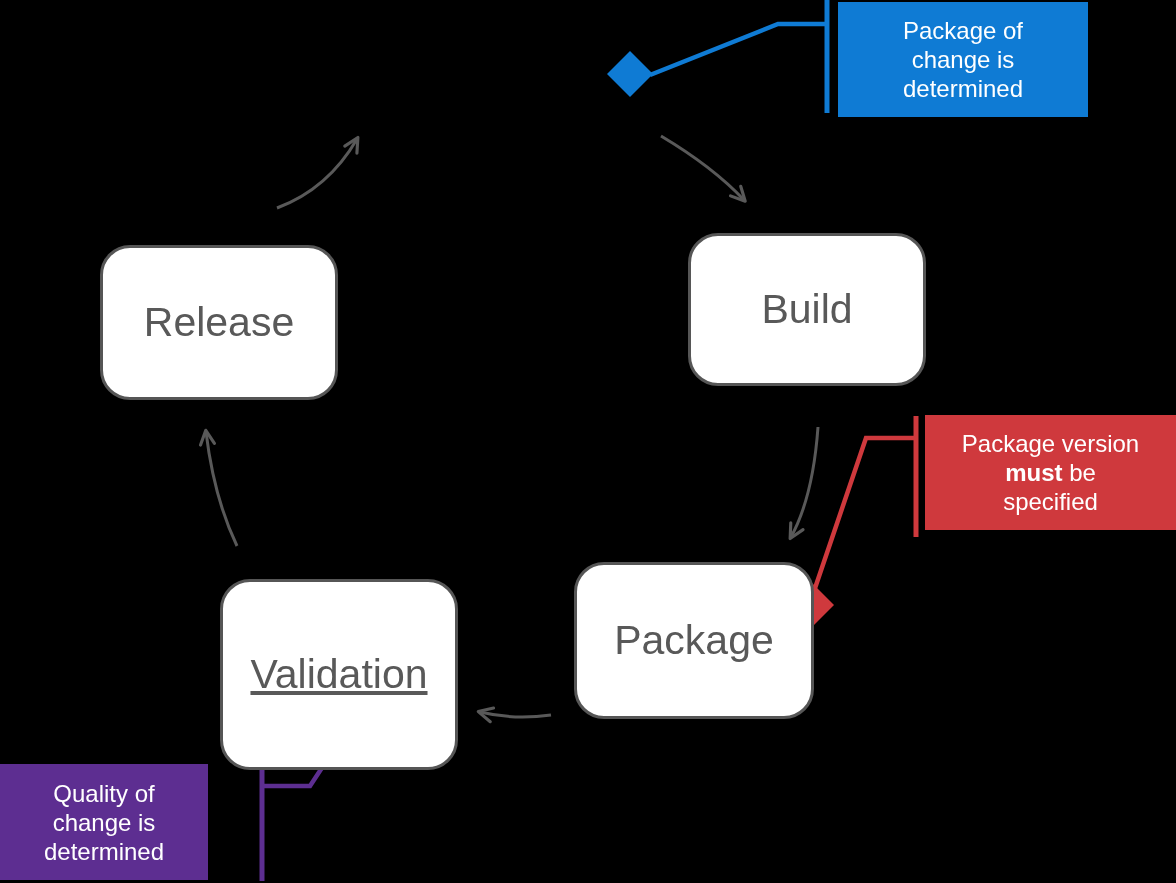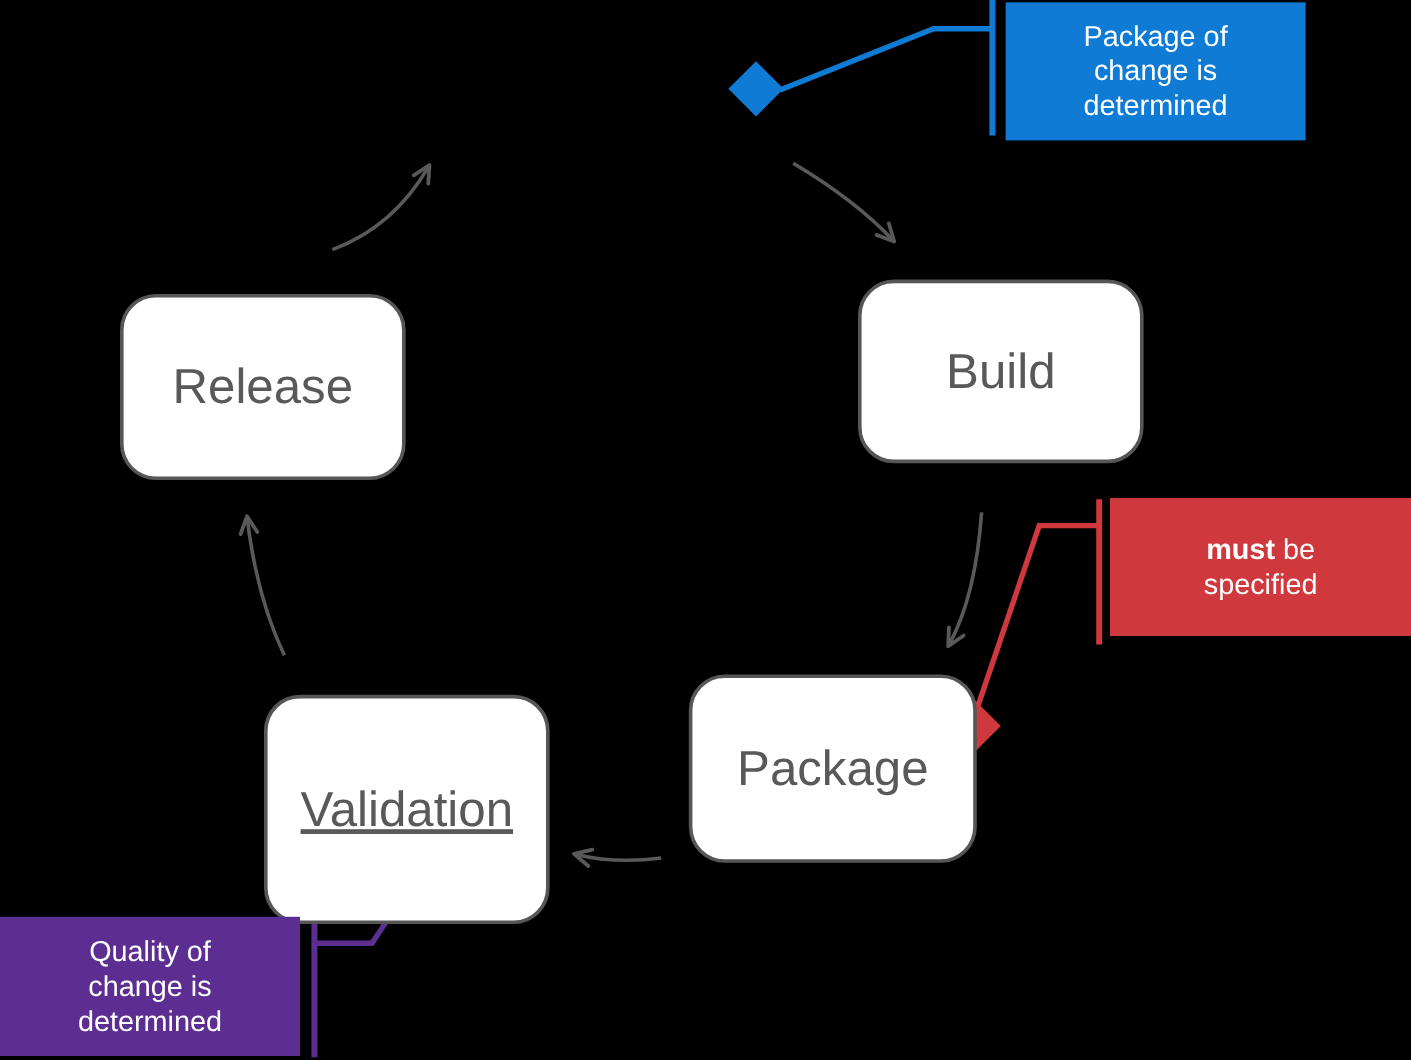--- a/index.html
+++ b/index.html
@@ -31,39 +31,39 @@
     align-items: center;
     justify-content: center;
     text-align: center;
     color: #595959;
     font-size: 41px;
     line-height: 1.38;
     box-sizing: border-box;
   }
   .node .node-label { max-width: 195px; }
   .node-make       { left: 393px; top: 19px;  width: 239px; height: 157px; }
-  .node-build      { left: 688px; top: 233px; width: 238px; height: 153px; margin-left: 27px; }
+  .node-build      { left: 688px; top: 233px; width: 238px; height: 153px; }
   .node-release    { left: 100px; top: 233px; width: 238px; height: 155px; margin-top: 12px; }
   .node-package    { left: 574px; top: 562px; width: 240px; height: 157px; }
   .node-validation { left: 220px; top: 579px; width: 238px; height: 191px; text-decoration: underline; }
   
   .callout {
     position: absolute;
     color: #ffffff;
     display: flex;
     flex-direction: column;
     align-items: center;
     justify-content: center;
     text-align: center;
     font-size: 24px;
     line-height: 29px;
   }
   .callout-blue   { left: 838px; top: 2px;   width: 250px; height: 115px; background: #0f7bd4; }
   .callout-red    { left: 925px; top: 415px; width: 251px; height: 115px; background: #cf393d; }
-  .callout-purple { left: 0px;   top: 764px; width: 250px; height: 116px; background: #5d2e91; justify-content: center; }
+  .callout-purple { left: 0px;   top: 764px; width: 208px; height: 116px; background: #5d2e91; justify-content: center; }
   .callout b { font-weight: 700; text-align: center; }
 </style>
 </head>
 <body>
 
 <div class="canvas">
 
   <svg class="layer" viewBox="0 0 1176 883">
     <defs>
       <marker id="arrowhead" viewBox="0 0 12 12" refX="9" refY="6" markerWidth="7" markerHeight="7" orient="auto">
@@ -109,20 +109,21 @@
     <span class="node-label">Validation</span>
   </div>
 
   <div class="callout callout-blue">
     <div>Package of</div>
     <div>change is</div>
     <div>determined</div>
   </div>
 
   <div class="callout callout-red">
+    <div>Package version</div>
     <div><b>must</b><span> be</span></div>
     <div>specified</div>
   </div>
 
   <div class="callout callout-purple">
     <div>Quality of</div>
     <div>change is</div>
     <div>determined</div>
   </div>
 

